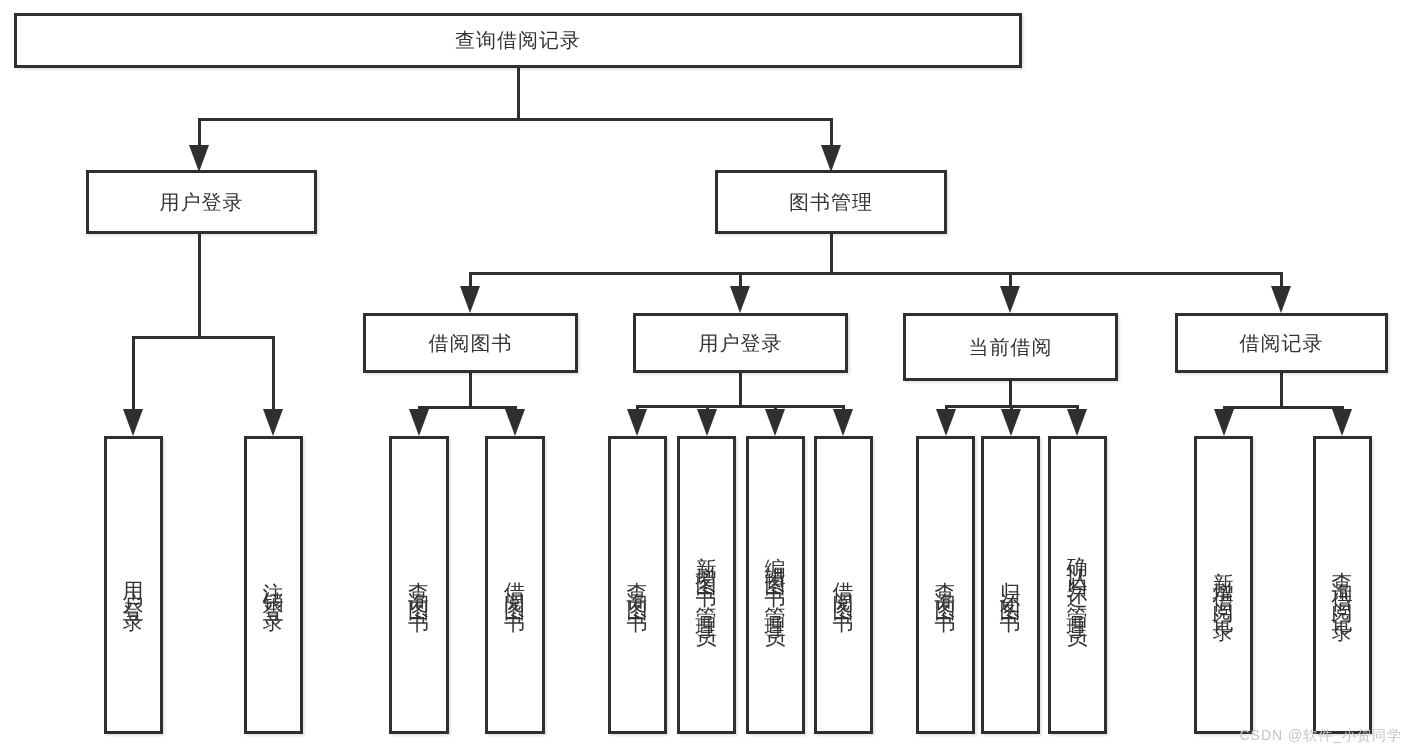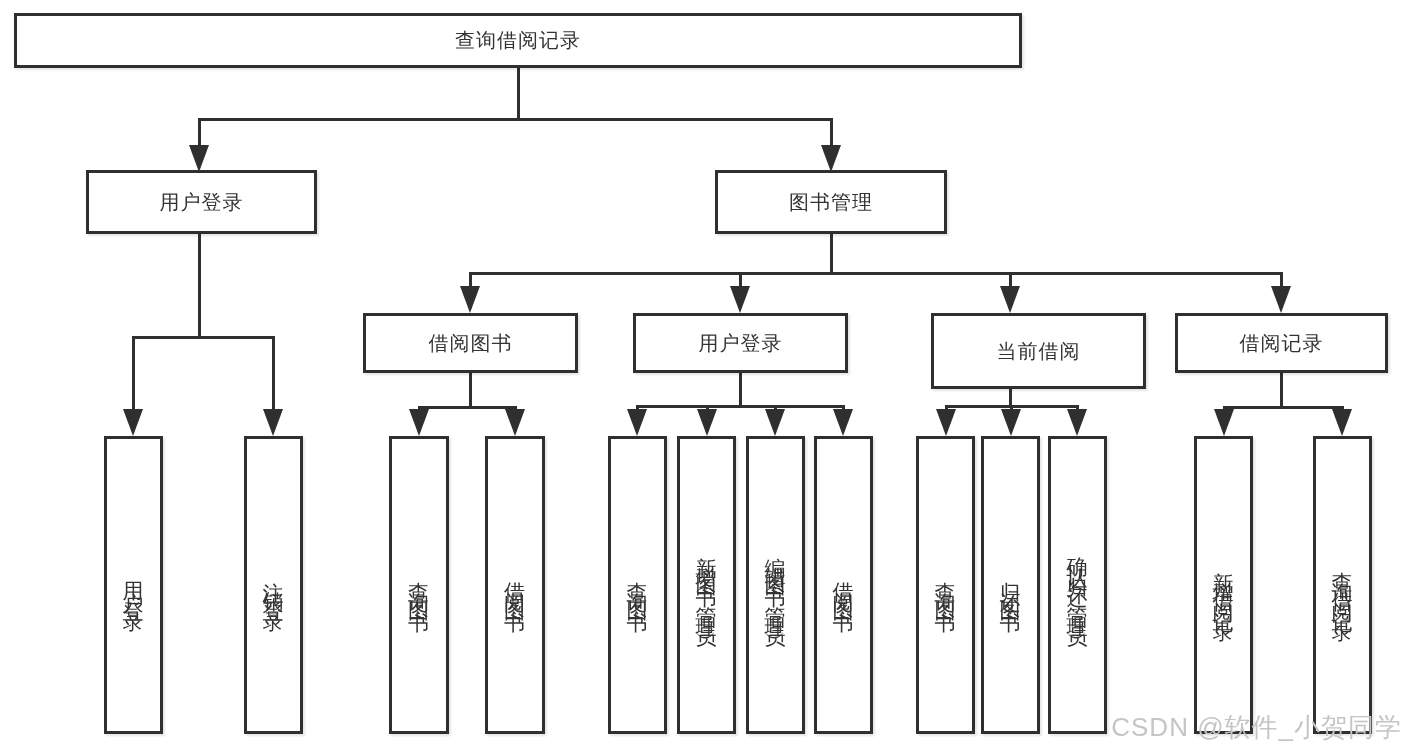--- a/index.html
+++ b/index.html
@@ -38,21 +38,21 @@
   .hline{height:3px;}
   .vline{width:3px;}
   .ahead{
     position:absolute;width:0;height:0;
     border-left:10px solid transparent;
     border-right:10px solid transparent;
     border-top:27px solid var(--line);
   }
   .watermark{
     position:absolute;right:3px;bottom:2px;
-    font-size:26px;color:var(--wm);
+    font-size:14px;color:var(--wm);
     letter-spacing:1px;z-index:5;
     white-space:nowrap;
   }
 </style>
 </head>
 <body>
 
 <div class="canvas">
 
   <div class="vline" style="left:517px;top:66px;height:55px;"></div>
@@ -116,21 +116,21 @@
   <div class="vline" style="left:1341px;top:406px;height:6px;"></div>
   <div class="ahead" style="left:1332px;top:409px;"></div>
 
   <div class="node" style="left:14px;top:13px;width:1008px;height:55px;">查询借阅记录</div>
 
   <div class="node" style="left:86px;top:170px;width:231px;height:64px;">用户登录</div>
   <div class="node" style="left:715px;top:170px;width:232px;height:64px;">图书管理</div>
 
   <div class="node" style="left:363px;top:313px;width:215px;height:60px;">借阅图书</div>
   <div class="node" style="left:633px;top:313px;width:215px;height:60px;">用户登录</div>
-  <div class="node" style="left:931px;top:313px;width:215px;height:76px;">当前借阅</div>
+  <div class="node" style="left:903px;top:313px;width:215px;height:68px;">当前借阅</div>
   <div class="node" style="left:1175px;top:313px;width:213px;height:60px;text-align:right;">借阅记录</div>
 
   <div class="node vnode" style="left:104px;top:436px;width:59px;height:298px;">用户登录</div>
   <div class="node vnode" style="left:244px;top:436px;width:59px;height:298px;">注销登录</div>
 
   <div class="node vnode" style="left:389px;top:436px;width:60px;height:298px;">查询图书</div>
   <div class="node vnode" style="left:485px;top:436px;width:60px;height:298px;">借阅图书</div>
 
   <div class="node vnode" style="left:608px;top:436px;width:59px;height:298px;">查询图书</div>
   <div class="node vnode" style="left:677px;top:436px;width:59px;height:298px;">新增图书（管理员）</div>

